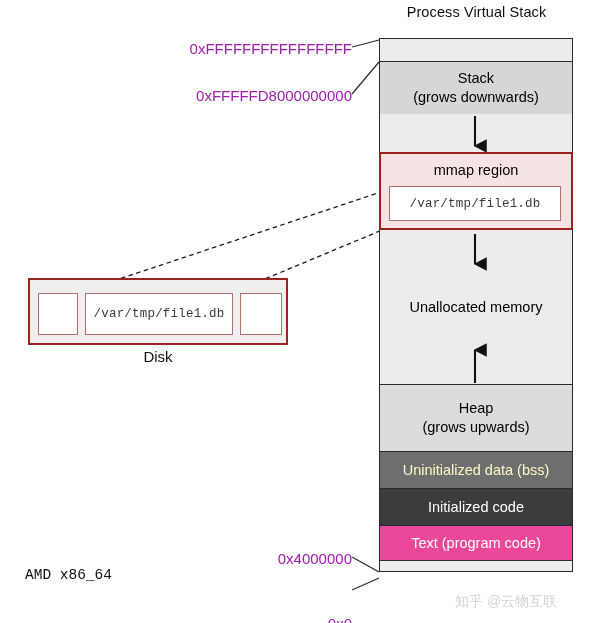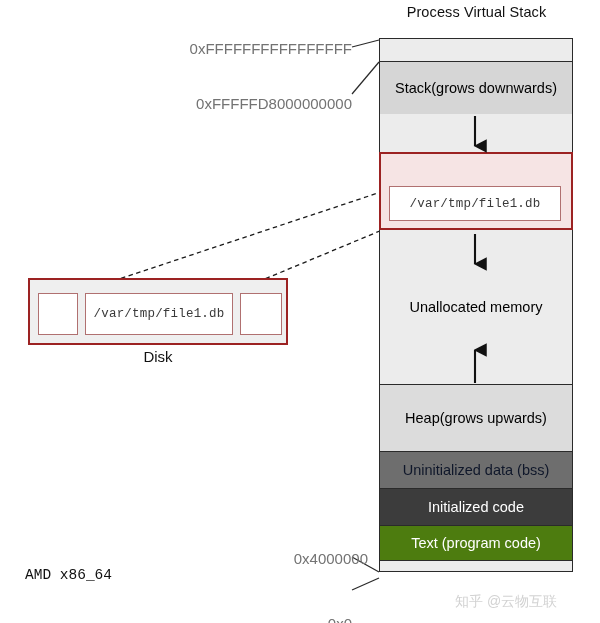--- a/index.html
+++ b/index.html
@@ -34,20 +34,21 @@
     top: 38px;
     width: 194px;
     height: 540px;
   }
   .mem-seg {
     position: absolute;
     left: 0;
     width: 100%;
     box-sizing: border-box;
     display: flex;
+    flex-direction: column;
     align-items: center;
     justify-content: center;
     font-size: 14.5px;
     line-height: 1.28;
     text-align: center;
   }
   .seg-line { display: block; }
 
   .seg-top-pad {
     top: 0px; height: 24px;
@@ -81,31 +82,31 @@
   }
   .seg-heap {
     top: 346px; height: 68px;
     background: #dcdcdc;
     border: 1.6px solid #2a2a2a;
   }
   .seg-bss {
     top: 413px; height: 38px;
     background: #6e6e6e;
     border: 1.6px solid #2a2a2a;
-    color: #0f172a;
+    color: #fef9c3;
   }
   .seg-initdata {
     top: 450px; height: 38px;
     background: #3c3c3c;
     border: 1.6px solid #2a2a2a;
     color: #ffffff;
   }
   .seg-text {
     top: 487px; height: 36px;
-    background: #4d7c0f;
+    background: #ec4899;
     border: 1.6px solid #2a2a2a;
     color: #ffffff;
   }
   .seg-bottom-pad {
     top: 522px; height: 12px;
     background: #ececec;
     border: 1.6px solid #2a2a2a;
   }
 
   
@@ -126,27 +127,27 @@
     color: #3a3a3a;
     letter-spacing: .2px;
   }
 
   
   .arrow-svg { position: absolute; overflow: visible; }
 
   
   .addr-label {
     font-size: 15px;
-    color: #737373;
+    color: #a21caf;
     white-space: nowrap;
     text-align: right;
   }
   #addr-top    { left: 0px;   top: 40px;  width: 352px; }
-  #addr-mmapbase { left: 0px; top: 87px;  width: 352px; margin-top: 8px; }
-  #addr-text   { left: 0px;   top: 550px; width: 352px; padding-left: 16px; }
+  #addr-mmapbase { left: 0px; top: 87px;  width: 352px; }
+  #addr-text   { left: 0px;   top: 550px; width: 352px; }
   #addr-zero   { left: 0px;   top: 583px; width: 352px; margin-top: 32px; }
 
   
   #disk-group { left: 28px; top: 278px; width: 260px; height: 72px; }
   #disk-outer {
     position: absolute;
     left: 0; top: 0;
     width: 260px; height: 67px;
     box-sizing: border-box;
     background: #efefef;
@@ -220,20 +221,21 @@
   <div class="mem-seg seg-top-pad"></div>
 
   <div class="mem-seg seg-stack">
     <span class="seg-line">Stack</span>
     <span class="seg-line">(grows downwards)</span>
   </div>
 
   <div class="mem-seg seg-gap1"></div>
 
   <div class="mem-seg seg-mmap">
+    <span class="seg-line">mmap region</span>
     <div id="mmap-file-box">
       <span>/var/tmp/file1.db</span>
     </div>
   </div>
 
   <div class="mem-seg seg-unalloc">
     <span class="seg-line">Unallocated memory</span>
   </div>
 
   <div class="mem-seg seg-heap">

